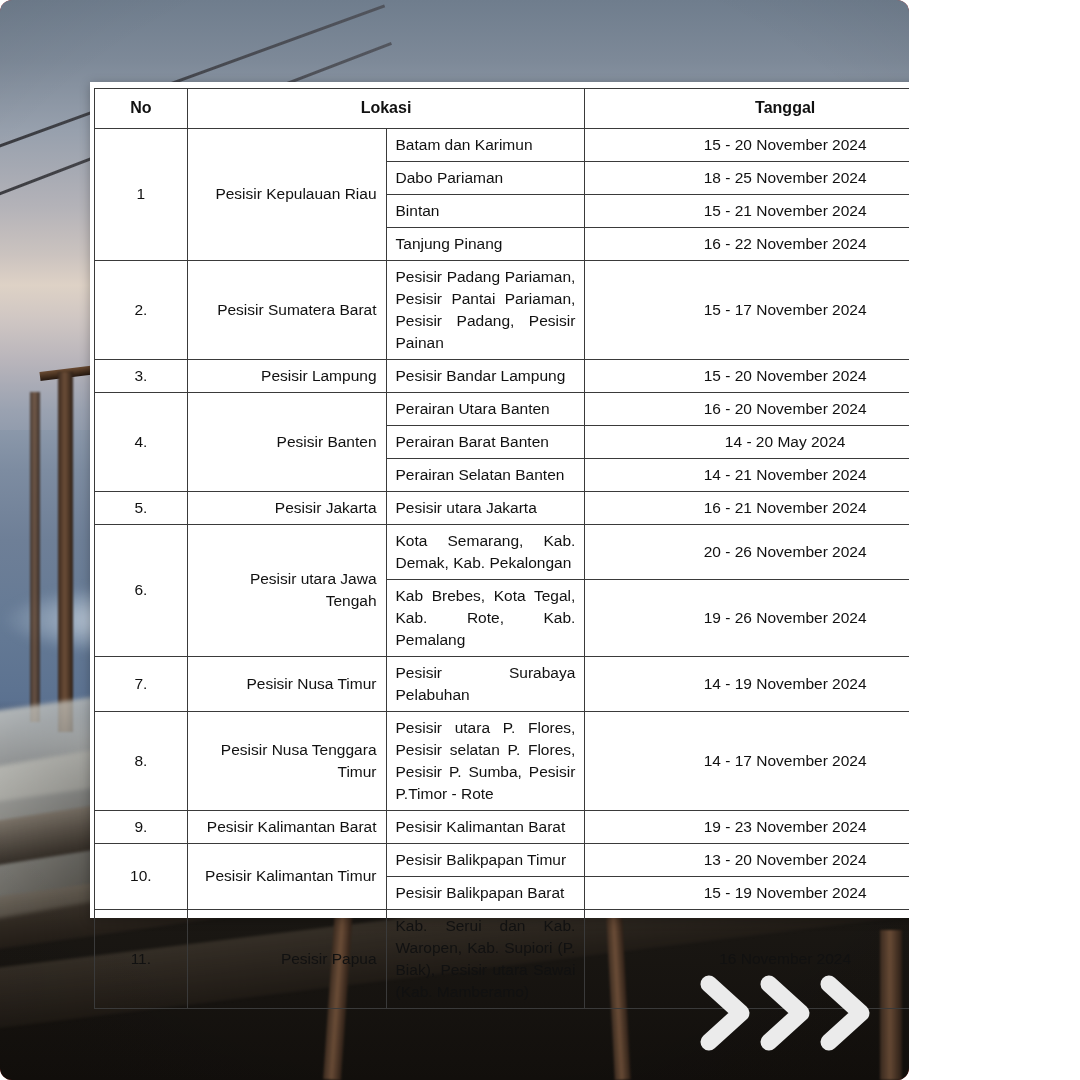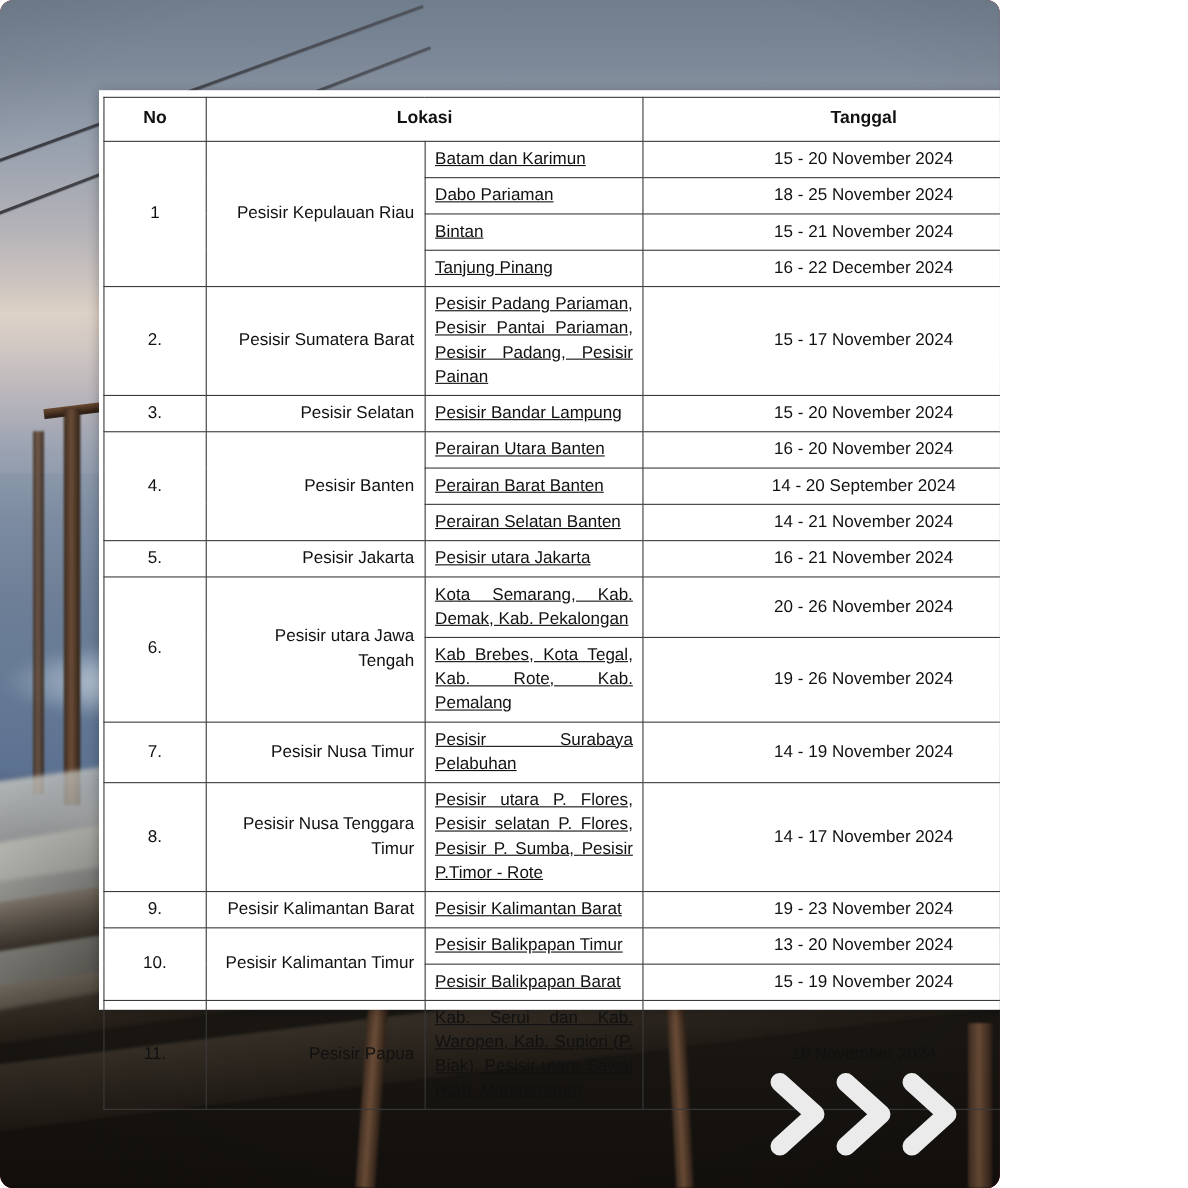--- a/index.html
+++ b/index.html
@@ -170,21 +170,21 @@
     line-height: 1.42;
   }
   table.schedule th {
     font-weight: bold;
     text-align: center;
     font-size: 16px;
     padding: 8px 6px;
   }
   .col-no    { width: 62px;  text-align: center; }
   .col-loc   { width: 266px; text-align: right; }
-  .col-sub   { width: 296px; text-align: justify; text-justify: inter-word; text-decoration: underline; }
+  .col-sub   { width: 296px; text-align: justify; text-justify: inter-word; }
   .col-date  { width: 268px; text-align: center; }
 
   
   .chevrons {
     position: absolute;
     right: 36px;
     bottom: 28px;
     display: flex;
     gap: 4px;
     align-items: center;
@@ -250,43 +250,43 @@
           <tr>
             <td class="col-sub">Dabo Pariaman</td>
             <td class="col-date">18 - 25 November 2024</td>
           </tr>
           <tr>
             <td class="col-sub">Bintan</td>
             <td class="col-date">15 - 21 November 2024</td>
           </tr>
           <tr>
             <td class="col-sub">Tanjung Pinang</td>
-            <td class="col-date">16 - 22 December 2024</td>
+            <td class="col-date">16 - 22 November 2024</td>
           </tr>
           <tr>
             <td class="col-no" rowspan="1">2.</td>
             <td class="col-loc" rowspan="1">Pesisir Sumatera Barat</td>
             <td class="col-sub">Pesisir Padang Pariaman, Pesisir Pantai Pariaman, Pesisir Padang, Pesisir Painan</td>
             <td class="col-date">15 - 17 November 2024</td>
           </tr>
           <tr>
             <td class="col-no" rowspan="1">3.</td>
-            <td class="col-loc" rowspan="1">Pesisir Selatan</td>
+            <td class="col-loc" rowspan="1">Pesisir Lampung</td>
             <td class="col-sub">Pesisir Bandar Lampung</td>
             <td class="col-date">15 - 20 November 2024</td>
           </tr>
           <tr>
             <td class="col-no" rowspan="3">4.</td>
             <td class="col-loc" rowspan="3">Pesisir Banten</td>
             <td class="col-sub">Perairan Utara Banten</td>
             <td class="col-date">16 - 20 November 2024</td>
           </tr>
           <tr>
             <td class="col-sub">Perairan Barat Banten</td>
-            <td class="col-date">14 - 20 September 2024</td>
+            <td class="col-date">14 - 20 May 2024</td>
           </tr>
           <tr>
             <td class="col-sub">Perairan Selatan Banten</td>
             <td class="col-date">14 - 21 November 2024</td>
           </tr>
           <tr>
             <td class="col-no" rowspan="1">5.</td>
             <td class="col-loc" rowspan="1">Pesisir Jakarta</td>
             <td class="col-sub">Pesisir utara Jakarta</td>
             <td class="col-date">16 - 21 November 2024</td>

